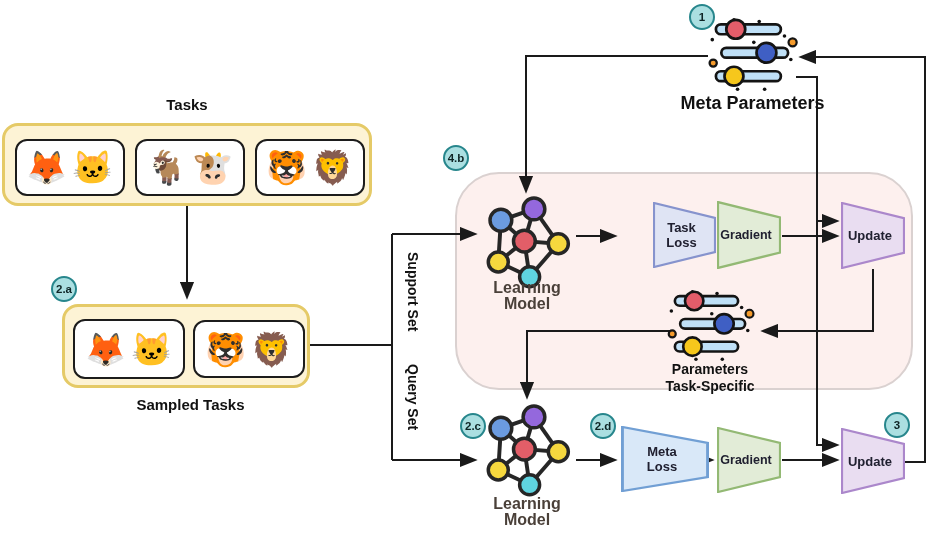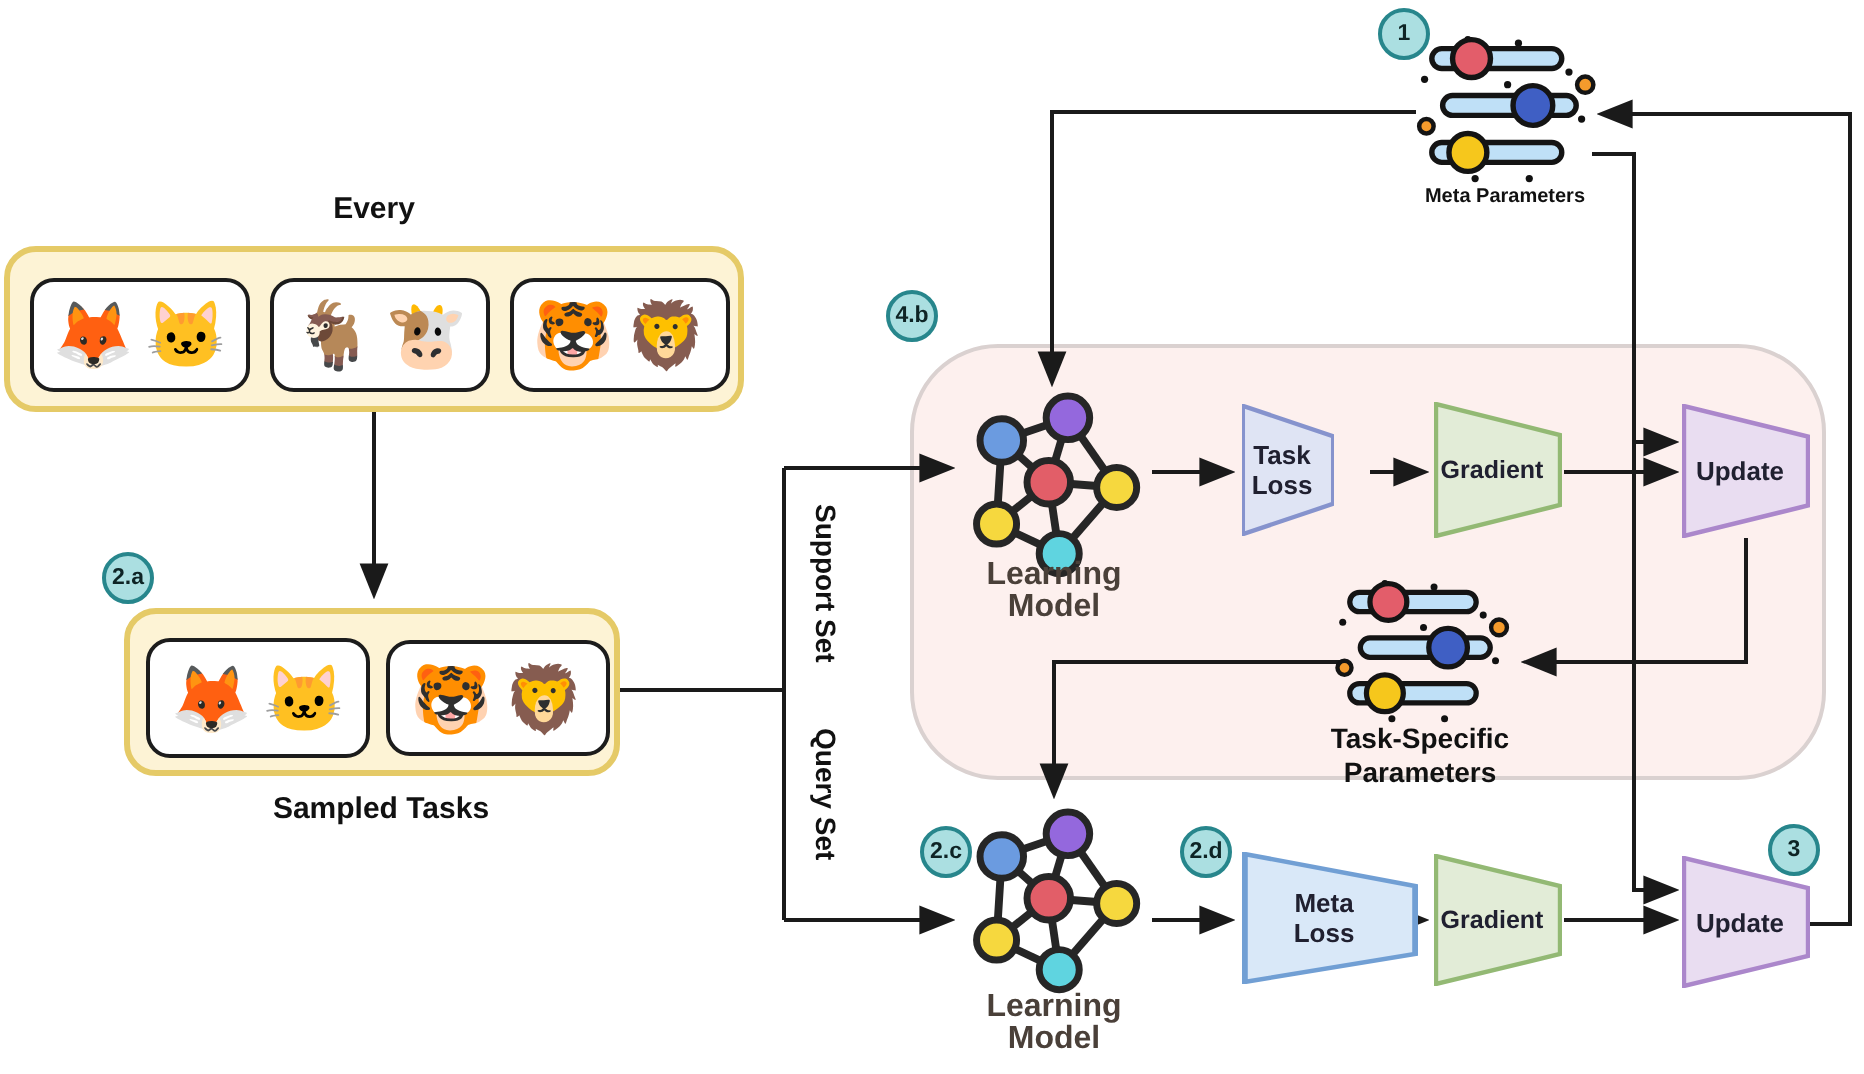--- a/index.html
+++ b/index.html
@@ -3,21 +3,21 @@
 <meta charset="utf-8">
 <style>
   html,body{margin:0;padding:0;background:#ffffff;}
   .canvas{position:relative;width:932px;height:537px;background:#ffffff;
           font-family:"Liberation Sans",sans-serif;overflow:hidden;}
   .abs{position:absolute;box-sizing:border-box;}
   .layer{z-index:2;}
   .under{z-index:0;}
   .wires{position:absolute;left:0;top:0;z-index:1;}
   .title{font-weight:bold;font-size:15px;color:#111;text-align:center;}
-  .subtitle{font-weight:bold;font-size:10px;color:#111;text-align:center;}
+  .subtitle{font-weight:bold;font-size:18px;color:#111;text-align:center;}
   .container-yellow{background:#fdf3d5;border:3px solid #e5ca67;border-radius:16px;}
   .pair-box{background:#ffffff;border:2.5px solid #1c1c1c;border-radius:12px;
             display:flex;align-items:center;justify-content:center;gap:5px;}
   .animal{font-size:33px;line-height:1;}
   .badge{width:26px;height:26px;border-radius:50%;background:#abdfe1;border:2px solid #27868c;
          display:flex;align-items:center;justify-content:center;font-weight:bold;font-size:11.5px;
          color:#0e2425;}
   .pink-box{background:#fdf0ee;border:2px solid #dad1d0;border-radius:44px;}
   .rot{transform:rotate(90deg);transform-origin:0 0;font-weight:bold;font-size:14px;
        color:#111;white-space:nowrap;}
@@ -55,21 +55,21 @@
       <path d="M685,236 H712" marker-end="url(#arr)"></path>
       <path d="M782,236 H837" marker-end="url(#arr)"></path>
       <path d="M873,269 V331 H763" marker-end="url(#arr)"></path>
       <path d="M670,331 H527 V397" marker-end="url(#arr)"></path>
       <path d="M576,460 H615" marker-end="url(#arr)"></path>
       <path d="M686,460 H712" marker-end="url(#arr)"></path>
       <path d="M782,460 H837" marker-end="url(#arr)"></path>
     </g>
   </svg>
 
-  <div class="abs layer title" style="left:125px;top:96px;width:124px;">Every</div>
+  <div class="abs layer title" style="left:125px;top:96px;width:124px;">Tasks</div>
 
   <div class="abs layer container-yellow" style="left:2px;top:123px;width:370px;height:83px;">
     <div class="abs pair-box" style="left:10px;top:13px;width:110px;height:57px;">
       <span class="animal">🦊</span>
       <span class="animal">🐱</span>
     </div>
     <div class="abs pair-box" style="left:130px;top:13px;width:110px;height:57px;">
       <span class="animal">🐐</span>
       <span class="animal">🐮</span>
     </div>
@@ -140,21 +140,21 @@
     <circle cx="47" cy="53" r="12.5" fill="#e25e68" stroke="#262626" stroke-width="4"></circle>
     <circle cx="86" cy="56" r="11.5" fill="#f6d83e" stroke="#262626" stroke-width="4"></circle>
     <circle cx="17" cy="77" r="11.5" fill="#f6d83e" stroke="#262626" stroke-width="4"></circle>
     <circle cx="53" cy="94" r="11.5" fill="#5fd4e0" stroke="#262626" stroke-width="4"></circle>
   </svg>
   <div class="abs layer nn-label" style="left:475px;top:280px;width:104px;">
     <div>Learning</div>
     <div>Model</div>
   </div>
 
-  <div class="trap layer" style="left:621px;top:202px;width:46px;height:66px;">
+  <div class="trap layer" style="left:653px;top:202px;width:63px;height:66px;">
     <svg viewBox="0 0 64 66" preserveAspectRatio="none">
         <polygon points="1,1 63,16 63,50 1,65" fill="#dfe4f4" stroke="#8693cd" stroke-width="2.2"></polygon>
       </svg>
     <div class="trap-label">
       <span>Task</span>
       <span>Loss</span>
     </div>
   </div>
 
   <div class="trap layer" style="left:717px;top:201px;width:64px;height:68px;">
@@ -189,22 +189,22 @@
     <rect x="10" y="7" width="72" height="11" rx="5.5" fill="#bfe0f7" stroke="#141414" stroke-width="3"></rect>
     <circle cx="32" cy="12.5" r="10.5" fill="#e35d6a" stroke="#141414" stroke-width="3"></circle>
     <rect x="16" y="33" width="74" height="11" rx="5.5" fill="#bfe0f7" stroke="#141414" stroke-width="3"></rect>
     <circle cx="66" cy="38.5" r="11" fill="#3f5fc4" stroke="#141414" stroke-width="3"></circle>
     <rect x="10" y="59" width="72" height="11" rx="5.5" fill="#bfe0f7" stroke="#141414" stroke-width="3"></rect>
     <circle cx="30" cy="64.5" r="10.5" fill="#f6c71c" stroke="#141414" stroke-width="3"></circle>
     <circle cx="95" cy="27" r="4.5" fill="#f59b2c" stroke="#141414" stroke-width="2.5"></circle>
     <circle cx="7" cy="50" r="4" fill="#f59b2c" stroke="#141414" stroke-width="2.5"></circle>
   </svg>
   <div class="abs layer tsp-label" style="left:645px;top:361px;width:130px;">
+    <div>Parameters</div>
     <div>Task-Specific</div>
-    <div>Parameters</div>
   </div>
 
   <div class="abs layer badge" style="left:460px;top:413px;">2.c</div>
   <svg class="abs layer" style="left:481px;top:403px;" width="92" height="94" viewBox="0 0 100 108">
     <g stroke="#262626" stroke-width="4.5">
       <line x1="58" y1="16" x2="20" y2="29"></line>
         <line x1="58" y1="16" x2="47" y2="53"></line>
       <line x1="58" y1="16" x2="86" y2="56"></line>
         <line x1="20" y1="29" x2="47" y2="53"></line>
       <line x1="20" y1="29" x2="17" y2="77"></line>

